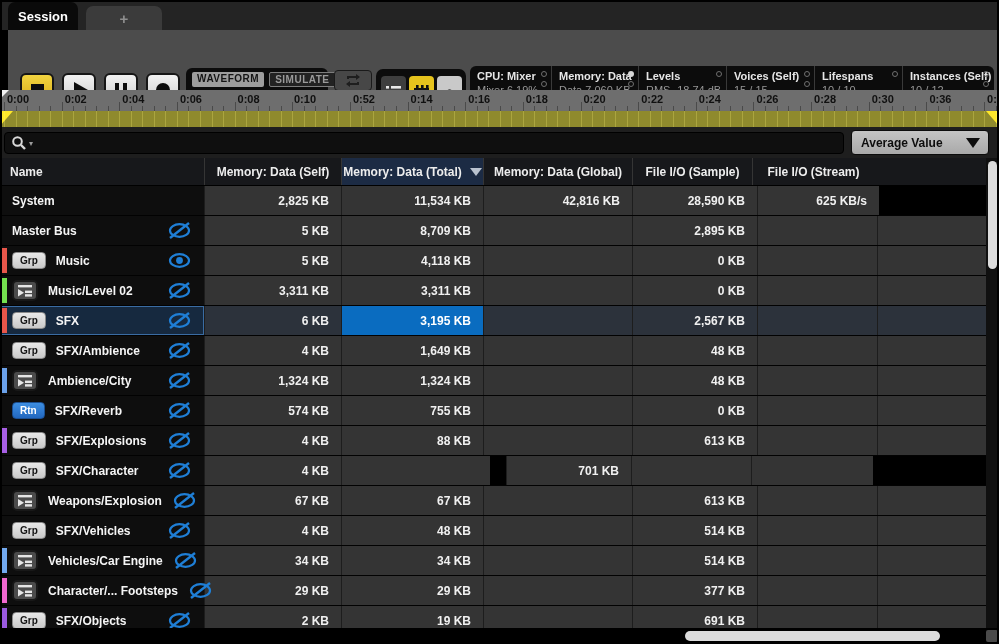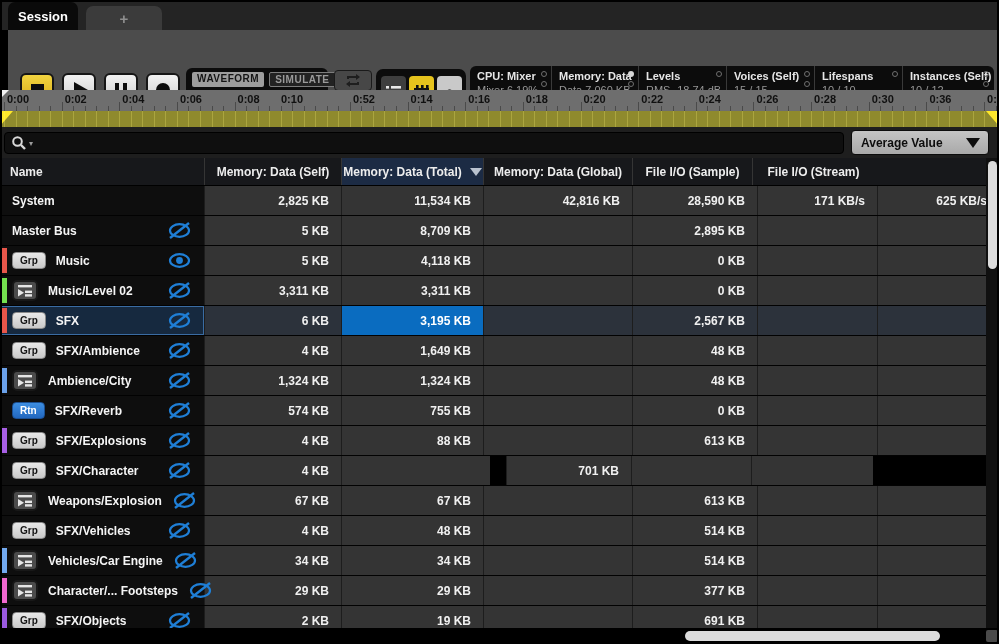--- a/index.html
+++ b/index.html
@@ -331,21 +331,21 @@
       <span class="rtick" style="left: 949.46px; height: 5px;"></span>
       <span class="rtick" style="left: 960.99px; height: 5px;"></span>
       <span class="rtick" style="left: 972.52px; height: 5px;"></span>
       <span class="rtick" style="left: 984.05px; height: 9px;"></span>
       <span class="rtick" style="left: 995.58px; height: 5px;"></span>
       <span class="rlabel" style="left: 7px;">0:00</span>
       <span class="rlabel" style="left: 64.65px;">0:02</span>
       <span class="rlabel" style="left: 122.3px;">0:04</span>
       <span class="rlabel" style="left: 179.95px;">0:06</span>
       <span class="rlabel" style="left: 237.6px;">0:08</span>
-      <span class="rlabel" style="left: 281px; text-align: center;">0:10</span>
+      <span class="rlabel" style="left: 294px; text-align: center;">0:10</span>
       <span class="rlabel" style="left: 352.9px;">0:52</span>
       <span class="rlabel" style="left: 410.55px;">0:14</span>
       <span class="rlabel" style="left: 468.2px;">0:16</span>
       <span class="rlabel" style="left: 525.85px;">0:18</span>
       <span class="rlabel" style="left: 583.5px;">0:20</span>
       <span class="rlabel" style="left: 641.15px;">0:22</span>
       <span class="rlabel" style="left: 698.8px;">0:24</span>
       <span class="rlabel" style="left: 756.45px;">0:26</span>
       <span class="rlabel" style="left: 814.1px;">0:28</span>
       <span class="rlabel" style="left: 871.75px;">0:30</span>
@@ -482,21 +482,20 @@
   <div class="tbody">
       <div class="row">
         <div class="cell name" style="width: 204px;">
           <span class="strip" style="background: transparent;"></span>
           <span>System</span>
         </div>
         <div class="cell val" style="width: 137px;">2,825 KB</div>
         <div class="cell val" style="width: 142px;">11,534 KB</div>
         <div class="cell val" style="width: 149px;">42,816 KB</div>
         <div class="cell val" style="width: 125px;">28,590 KB</div>
-        <div class="cell val" style="width: 120px;">171 KB/s</div>
         <div class="cell val" style="width: 122px;">625 KB/s</div>
       </div>
       <div class="row">
         <div class="cell name" style="width: 204px;">
           <span class="strip" style="background: transparent;"></span>
           <span>Master Bus</span>
           <span class="eye">
             <svg width="25" height="19" viewBox="0 0 25 19">
     <ellipse cx="12.5" cy="9.5" rx="9.5" ry="6.3" stroke="#1f7fd6" stroke-width="2.2" fill="none"></ellipse>
     <line x1="3" y1="17" x2="22" y2="2" stroke="#1f7fd6" stroke-width="2.4"></line>

